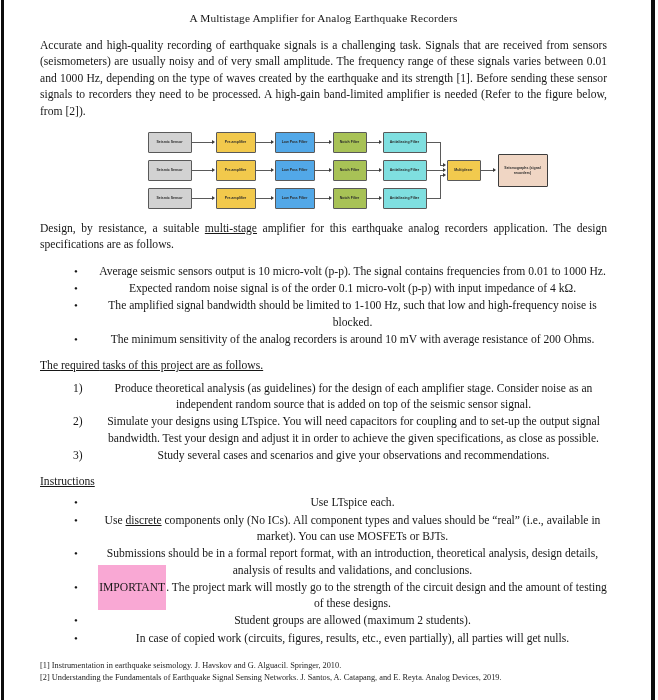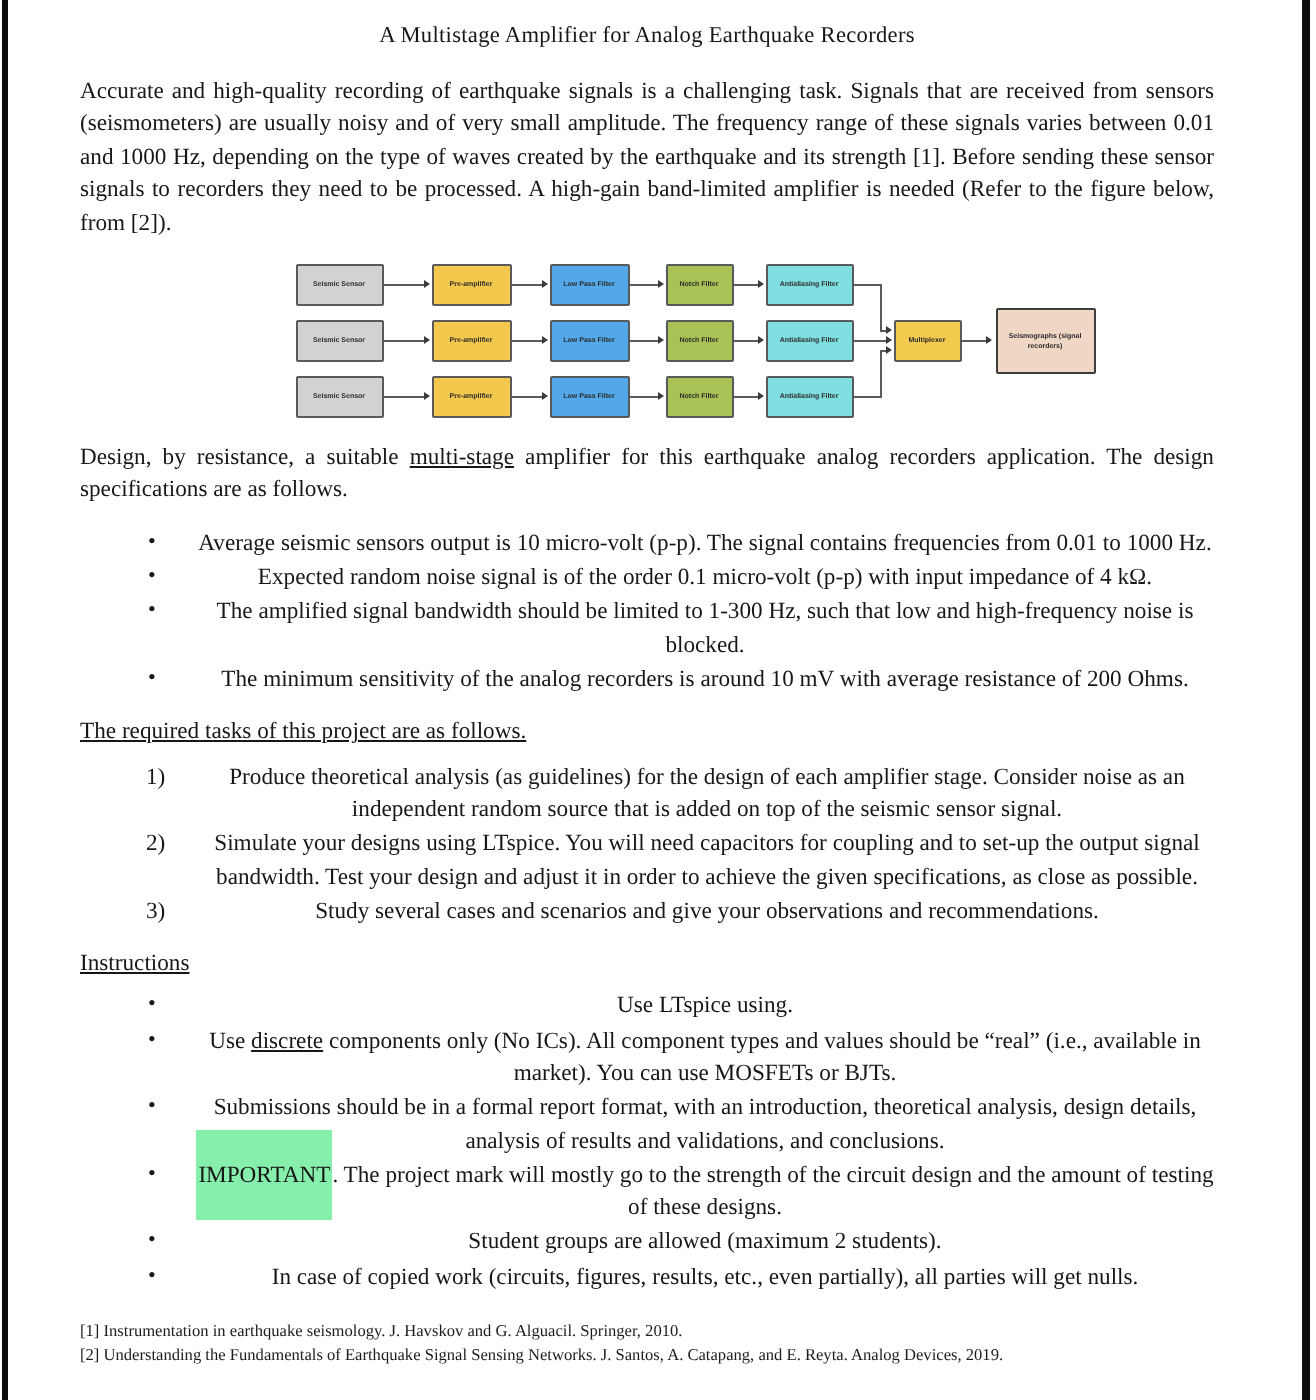--- a/index.html
+++ b/index.html
@@ -146,21 +146,21 @@
     font-size: 11.6px;
     line-height: 16.3px;
     margin: 0 0 5px 0;
     color: #171717;
     text-decoration: underline;
   }
   .tight { margin-bottom: 6px; }
 
   u.ul { text-decoration: underline; }
   .hl {
-    background: #86efac;
+    background: #f9a8d4;
     padding: 16px 1px;
   }
 
   
   .refs {
     margin-top: 13px;
     font-size: 8.3px;
     line-height: 11.6px;
     color: #1c1c1c;
   }
@@ -250,36 +250,36 @@
     <div style="position:relative;width:0;height:0;">
       <div class="blk c-rec" style="position:absolute; left:-6px; top:24px; width:50px; height:33px;">Seismographs (signal recorders)</div>
     </div>
   </div>
 
   <p class="body-para after-fig"><span>Design, by resistance, a suitable </span><u class="ul">multi-stage</u><span> amplifier for this earthquake analog recorders application. The design specifications are as follows.</span></p>
 
   <ul class="dot-list">
     <li>Average seismic sensors output is 10 micro-volt (p-p). The signal contains frequencies from 0.01 to 1000 Hz.</li>
     <li>Expected random noise signal is of the order 0.1 micro-volt (p-p) with input impedance of 4 kΩ.</li>
-    <li>The amplified signal bandwidth should be limited to 1-300 Hz, such that low and high-frequency noise is blocked.</li>
+    <li>The amplified signal bandwidth should be limited to 1-100 Hz, such that low and high-frequency noise is blocked.</li>
     <li>The minimum sensitivity of the analog recorders is around 10 mV with average resistance of 200 Ohms.</li>
   </ul>
 
   <p class="section-label tight"><span>The </span><u class="ul">required</u><span> tasks of this project are as follows.</span></p>
 
   <ol class="num-list">
     <li>Produce theoretical analysis (as guidelines) for the design of each amplifier stage. Consider noise as an independent random source that is added on top of the seismic sensor signal.</li>
     <li>Simulate your designs using LTspice. You will need capacitors for coupling and to set-up the output signal bandwidth. Test your design and adjust it in order to achieve the given specifications, as close as possible.</li>
     <li>Study several cases and scenarios and give your observations and recommendations.</li>
   </ol>
 
   <p class="section-label">Instructions</p>
 
   <ul class="dot-list">
-    <li>Use LTspice using.</li>
+    <li>Use LTspice each.</li>
     <li><span>Use </span><u class="ul">discrete</u><span> components only (No ICs). All component types and values should be “real” (i.e., available in market). You can use MOSFETs or BJTs.</span></li>
     <li>Submissions should be in a formal report format, with an introduction, theoretical analysis, design details, analysis of results and validations, and conclusions.</li>
     <li><span class="hl">IMPORTANT</span><span>. The project mark will mostly go to the strength of the circuit design and the amount of testing of these designs.</span></li>
     <li>Student groups are allowed (maximum 2 students).</li>
     <li>In case of copied work (circuits, figures, results, etc., even partially), all parties will get nulls.</li>
   </ul>
 
   <div class="refs">
     <div>[1] Instrumentation in earthquake seismology. J. Havskov and G. Alguacil. Springer, 2010.</div>
     <div>[2] Understanding the Fundamentals of Earthquake Signal Sensing Networks. J. Santos, A. Catapang, and E. Reyta. Analog Devices, 2019.</div>

